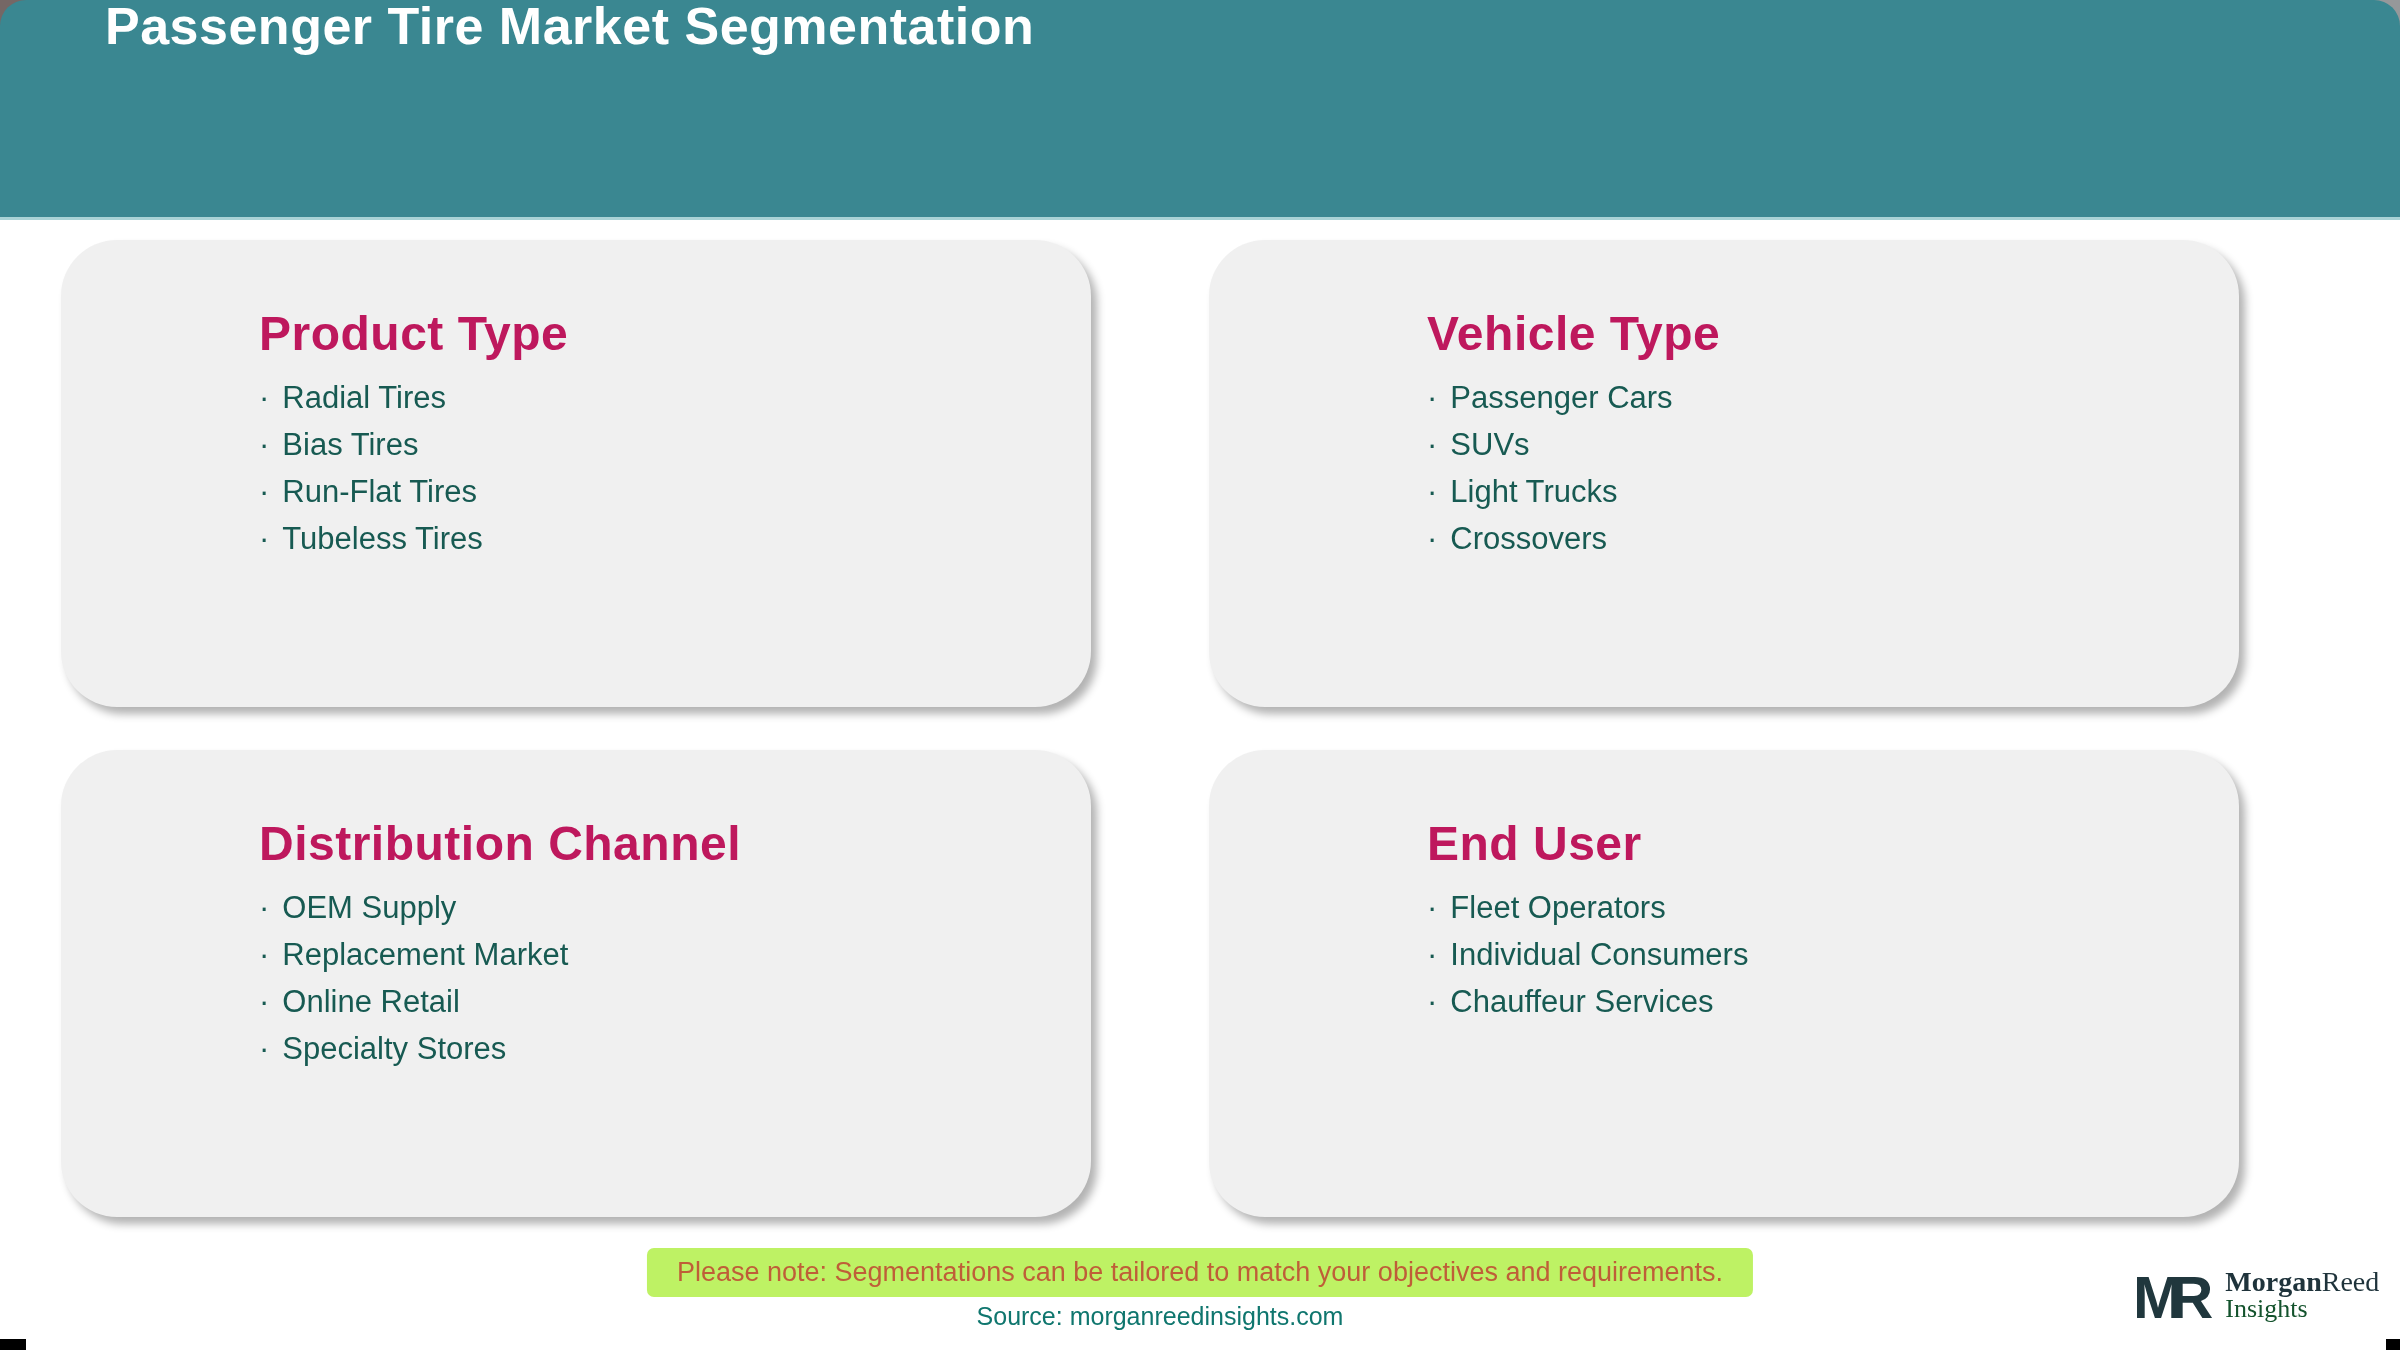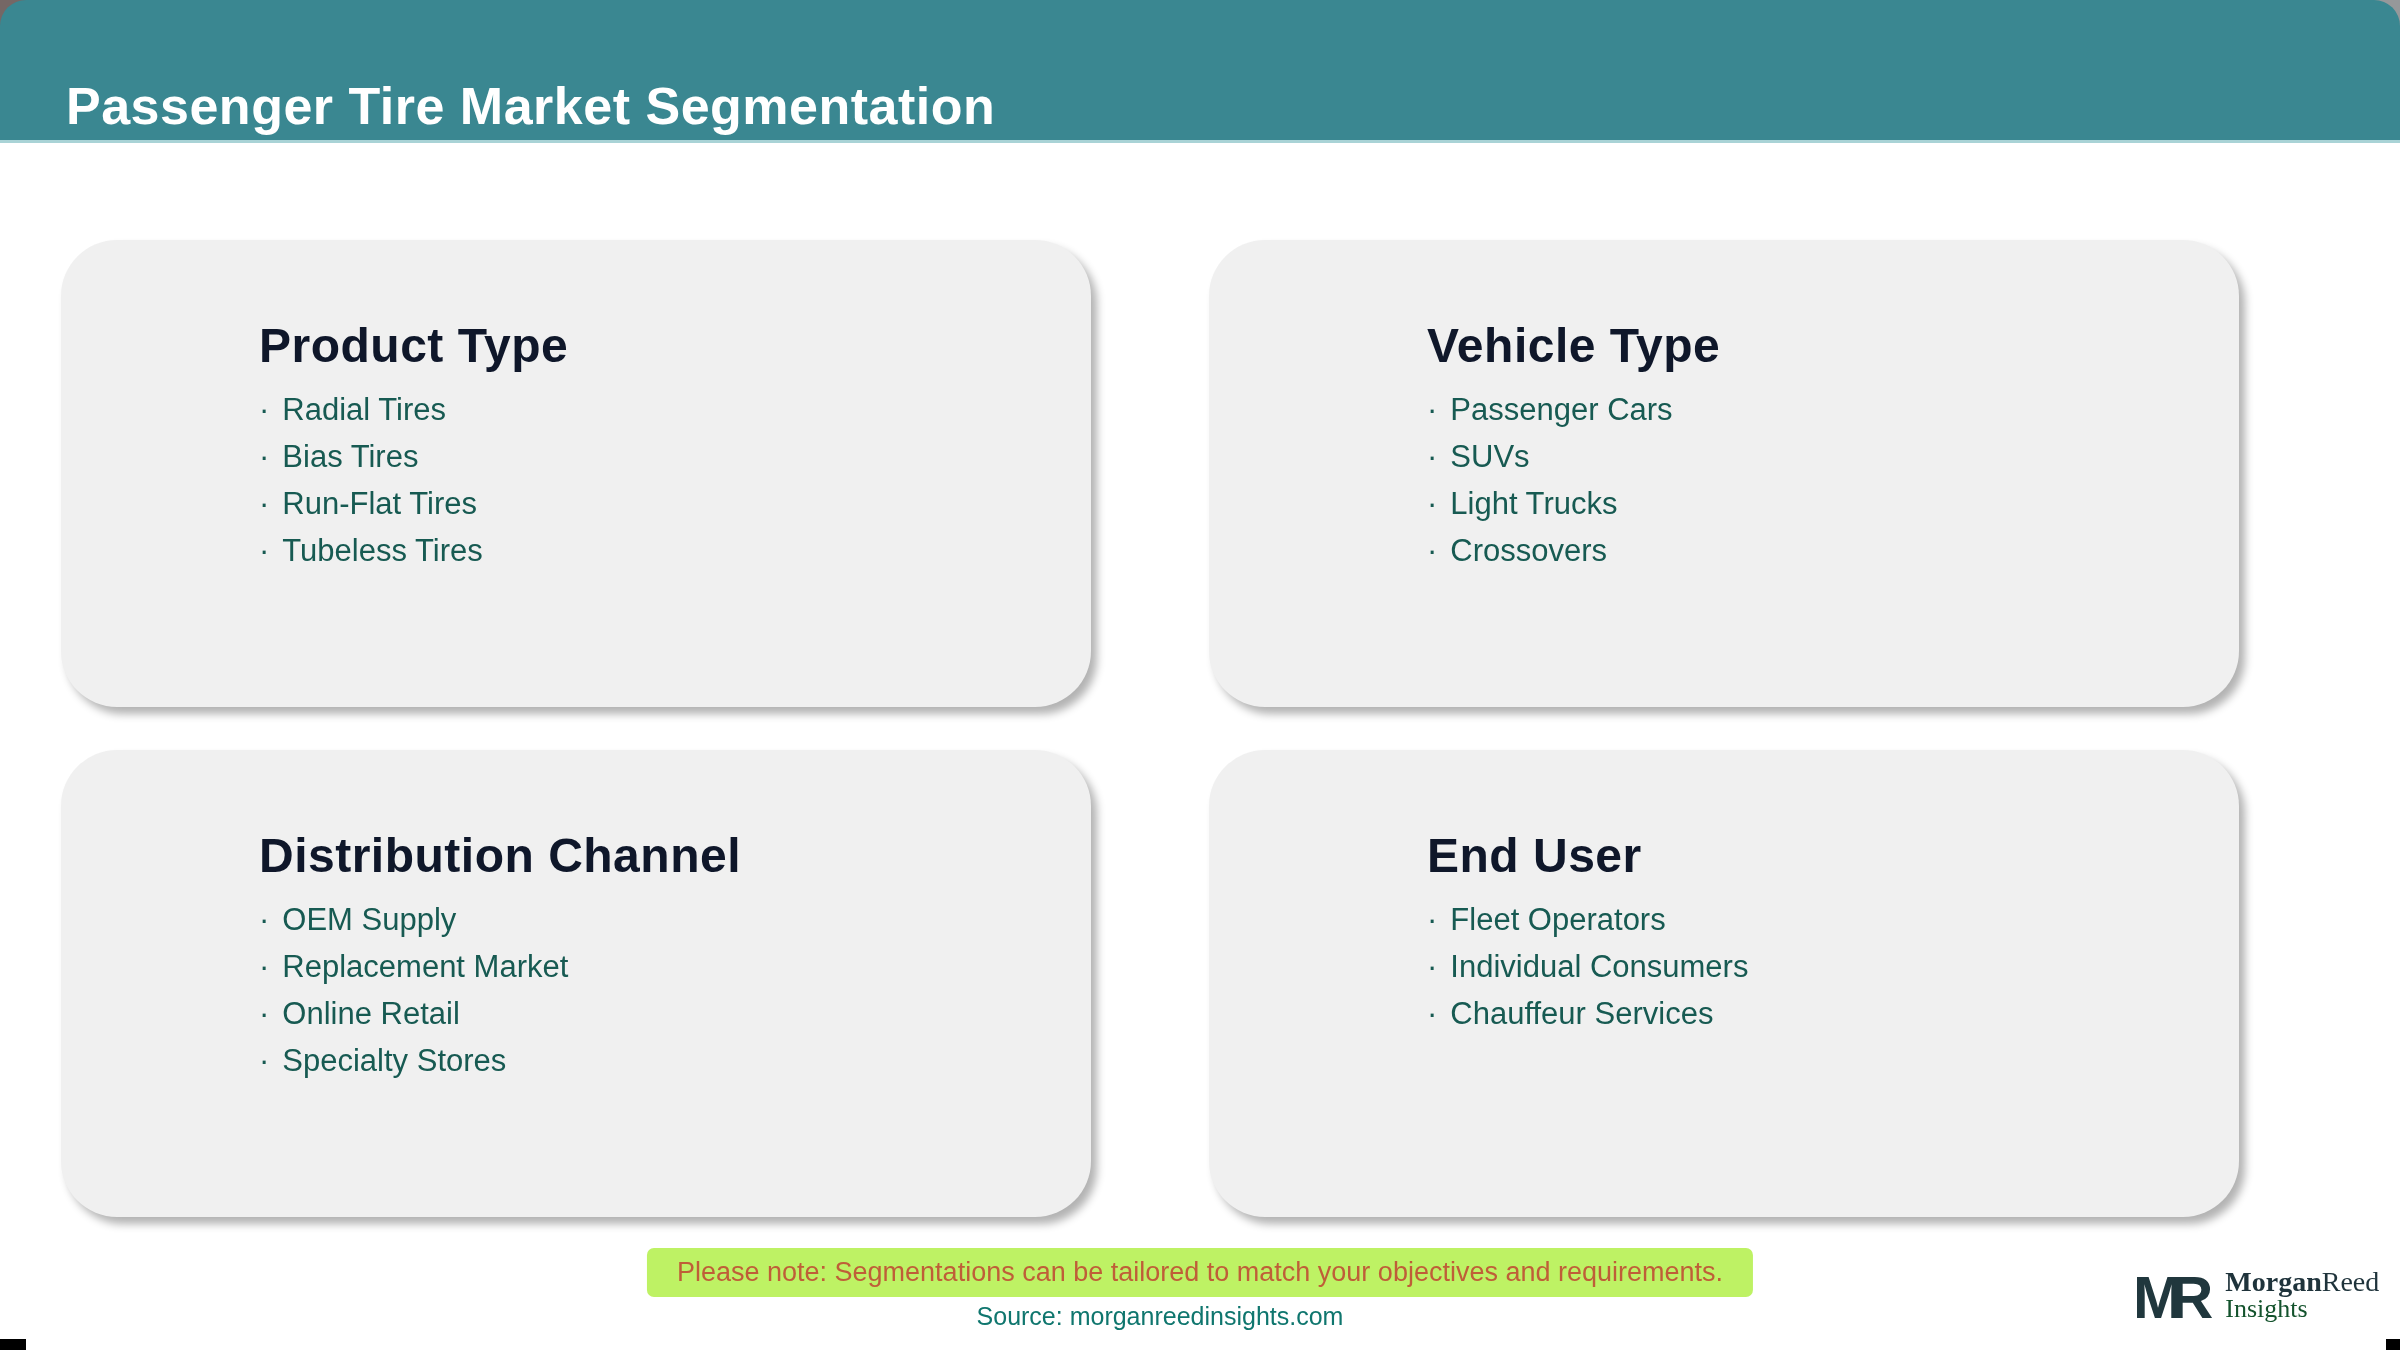--- a/index.html
+++ b/index.html
@@ -4,43 +4,43 @@
 <style>
   html,body{margin:0;padding:0;background:#ffffff;}
   .page{
     position:relative;width:2400px;height:1350px;overflow:hidden;
     background:#ffffff;font-family:"Liberation Sans",sans-serif;
   }
   .corner{position:absolute;top:0;width:42px;height:42px;z-index:0;}
   .corner.tl{left:0;background:#756765;}
   .corner.tr{right:0;background:#96989a;}
   .header{
-    position:absolute;left:0;top:0;width:2400px;height:143px;z-index:1;
+    position:absolute;left:0;top:0;width:2400px;height:220px;z-index:1;
     background:#3a8791;border-radius:26px 26px 0 0;
     border-bottom:3px solid #a9d3d6;
-    display:flex;align-items:flex-end;box-sizing:border-box;padding-left:66px;
+    display:flex;align-items:flex-start;box-sizing:border-box;padding-left:105px;
   }
   .header h1{
     margin:0;color:#ffffff;font-size:52px;font-weight:700;letter-spacing:0.5px;
     transform:translateY(-4px);
   }
   .card{
     position:absolute;width:1030px;height:467px;box-sizing:border-box;
     background:#f0f0f0;border-radius:56px;
     box-shadow:6px 7px 9px rgba(0,0,0,0.30);
     padding:64px 50px 0 198px;
   }
   .card.right{padding-left:218px;}
   .card.c1{left:61px;top:240px;}
   .card.c2{left:1209px;top:240px;}
   .card.c3{left:61px;top:750px;}
   .card.c4{left:1209px;top:750px;}
   .card h2{
-    margin:12px 0 10px 0;font-size:48px;line-height:60px;font-weight:700;
-    color:#0f172a;letter-spacing:0.5px;
+    margin:0 0 10px 0;font-size:48px;line-height:60px;font-weight:700;
+    color:#be185d;letter-spacing:0.5px;
   }
   .card ul{margin:0;padding:0;list-style:none;}
   .card li{font-size:31px;line-height:47px;color:#175a52;font-weight:400;}
   .bullet{margin-right:13px;color:#175a52;}
   .note{
     position:absolute;top:1248px;left:50%;transform:translateX(-50%);
     background:#bef264;border-radius:7px;white-space:nowrap;
     padding:9px 30px;font-size:27px;color:#bf5e38;
   }
   .source{

